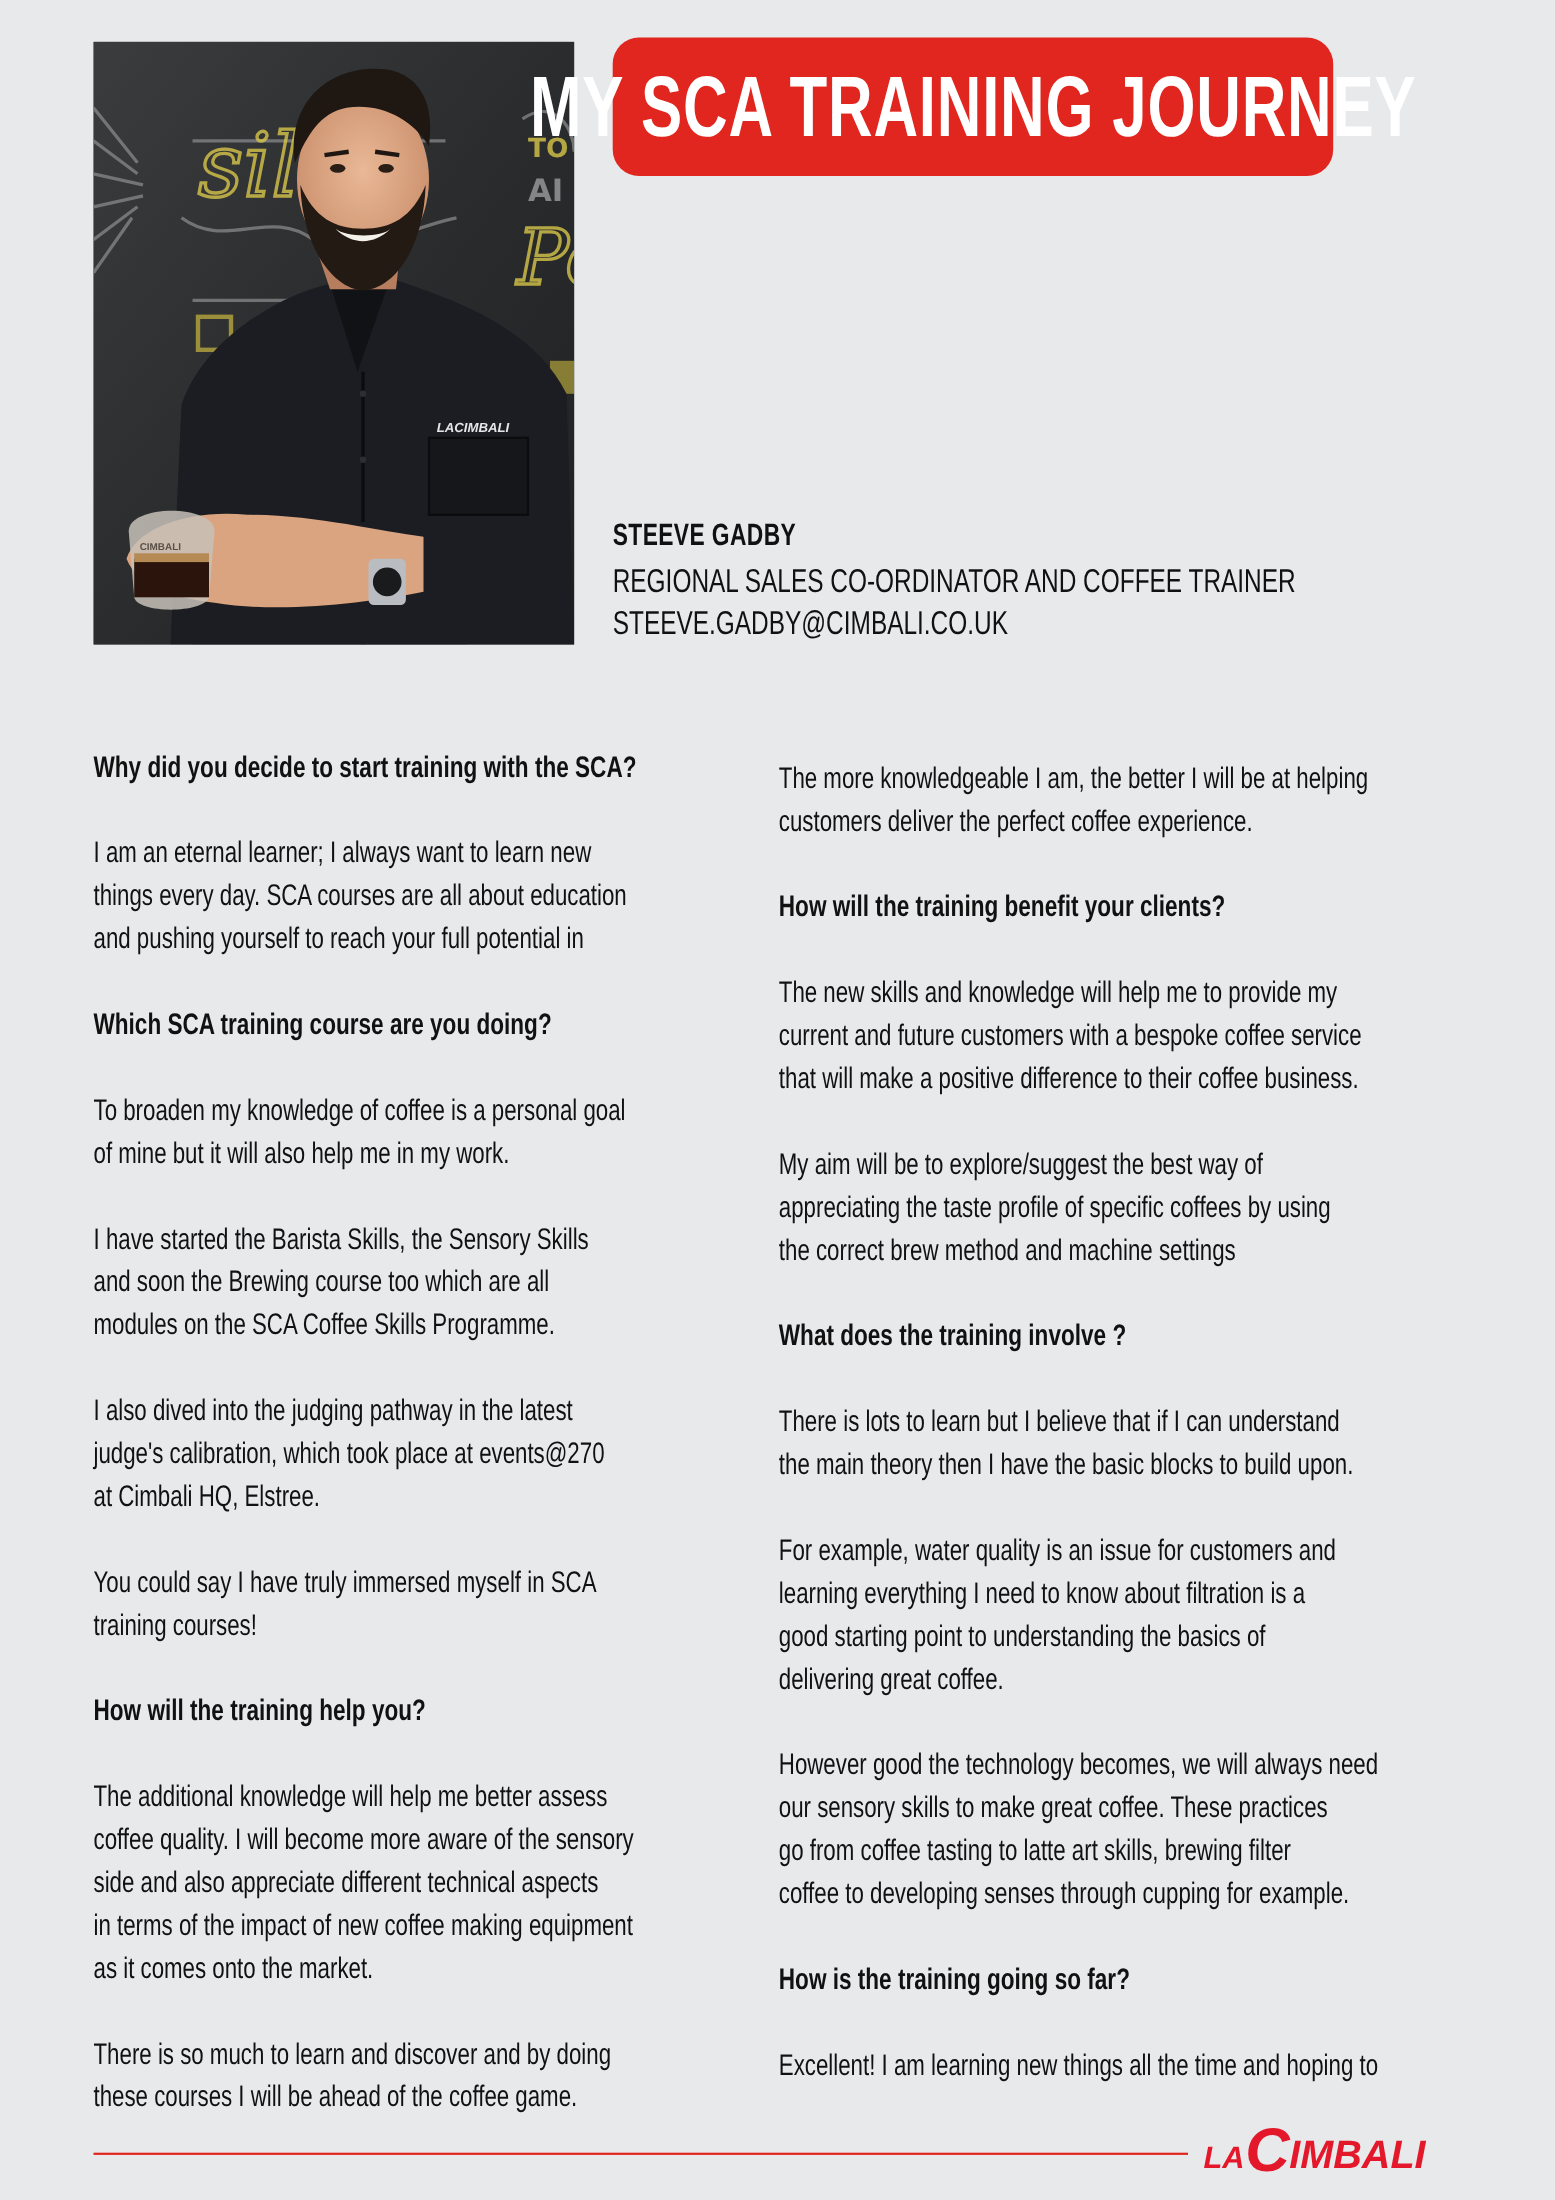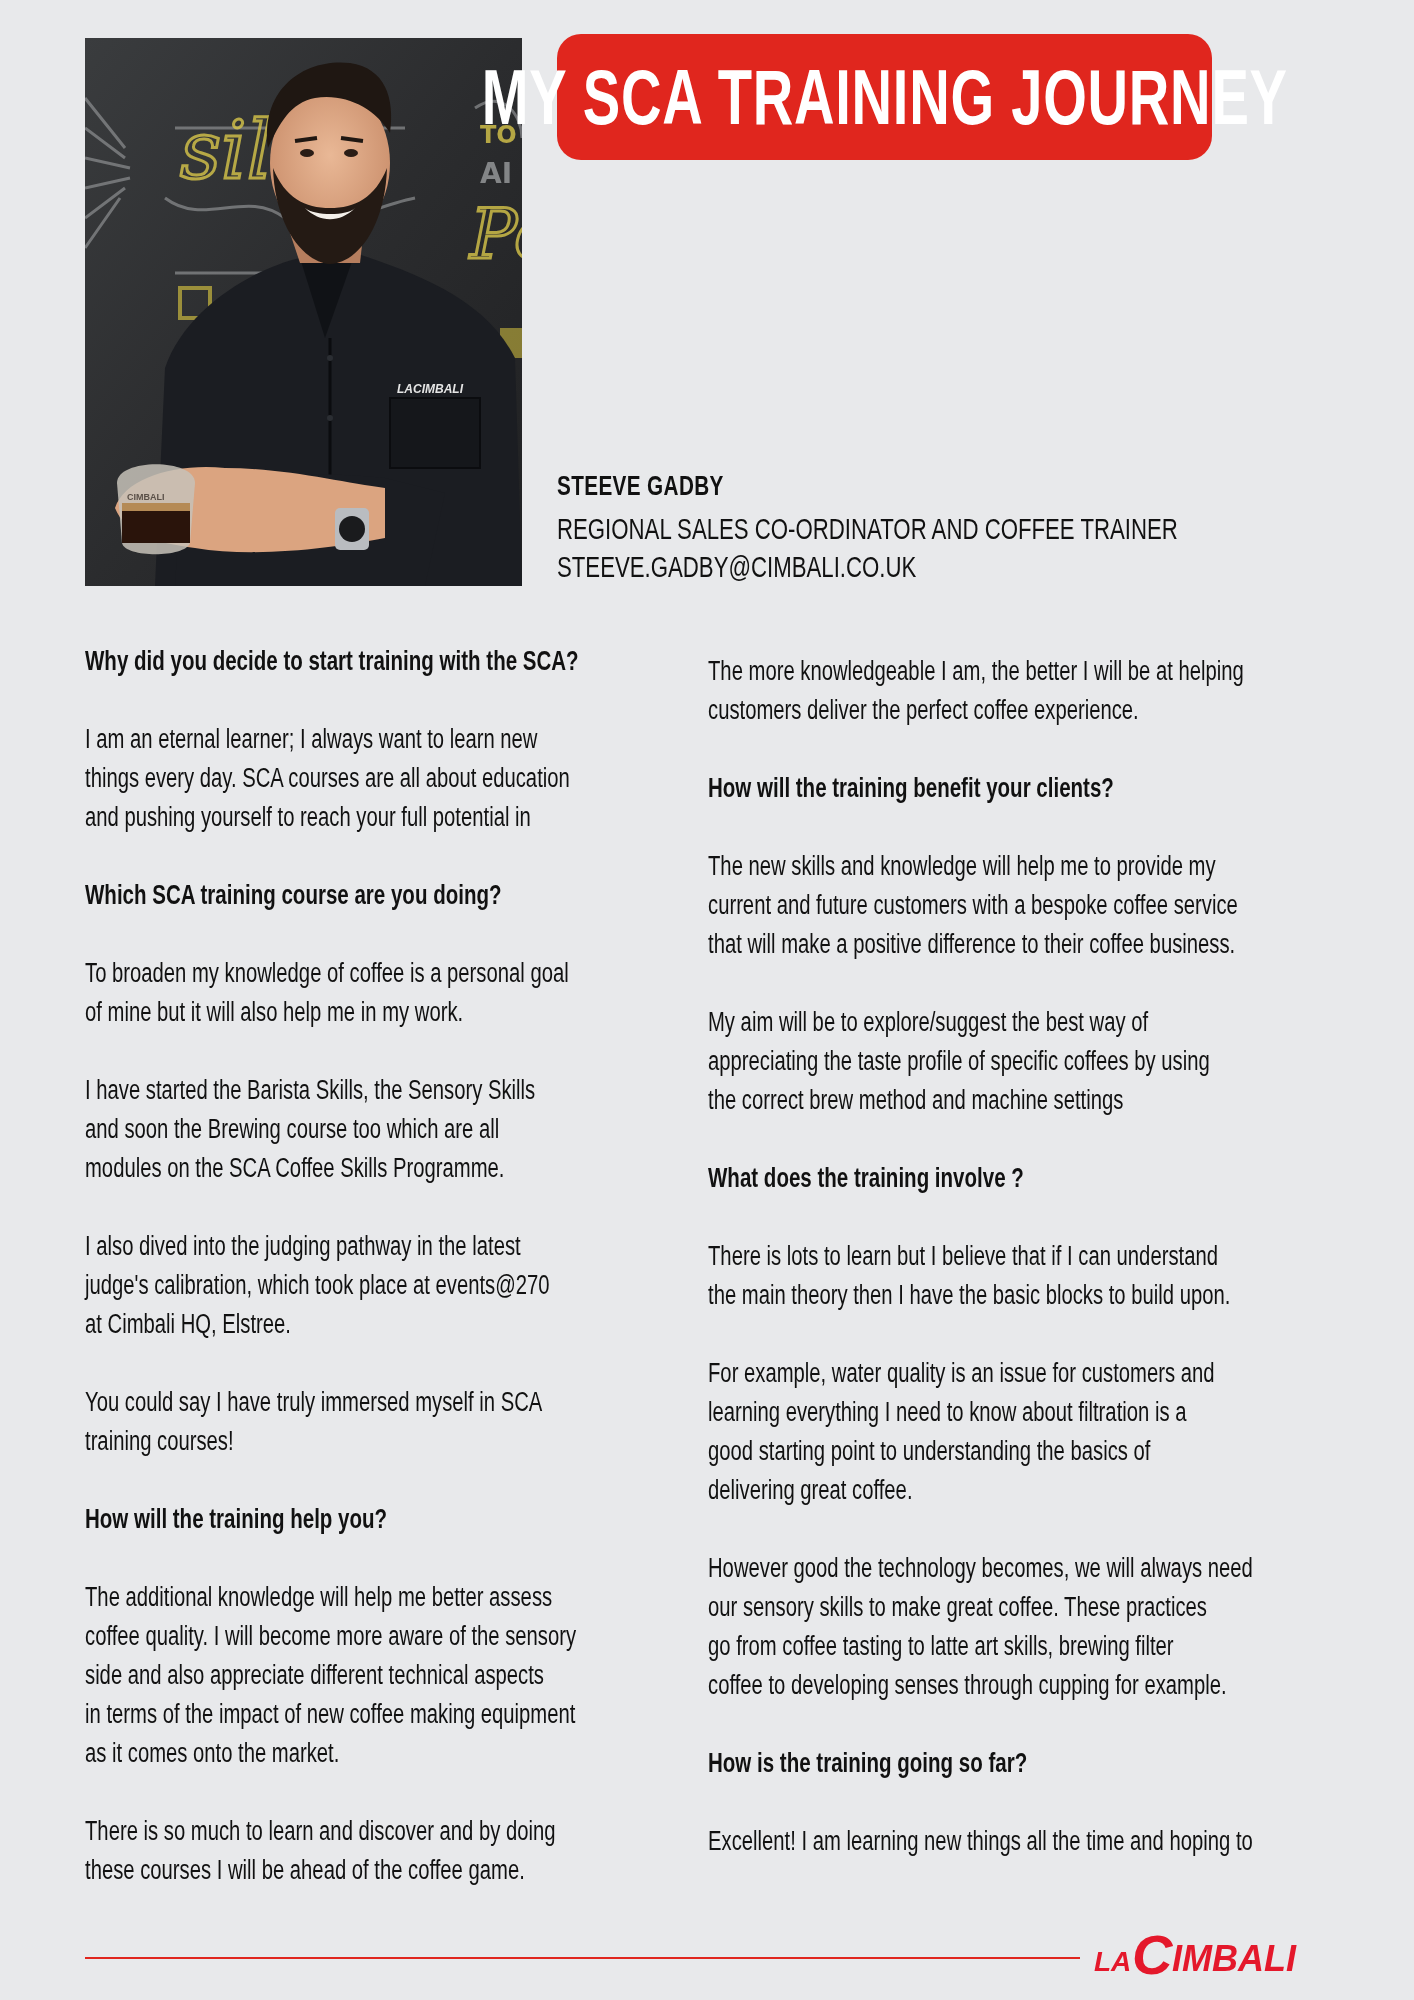--- a/index.html
+++ b/index.html
@@ -45,21 +45,21 @@
     white-space: nowrap;
   }
   .profile-name {
     font-weight: bold; font-size: 28px; line-height: 48px;
     letter-spacing: 0.5px;
   }
   .profile-role, .profile-email {
     font-size: 30px; line-height: 38px;
   }
 
-  .col { position: absolute; width: 600px; }
+  .col { position: absolute; width: 600px; margin-top: 36px; }
   .col.left { left: 85px; top: 642px; }
   .col.right { left: 708px; top: 652px; }
   .block { margin: 0 0 39px 0; }
   .q {
     font-weight: bold; font-size: 27px; line-height: 39px;
   }
   .p {
     font-size: 27px; line-height: 39px;
   }
   .line { display: block; height: 39px; }

